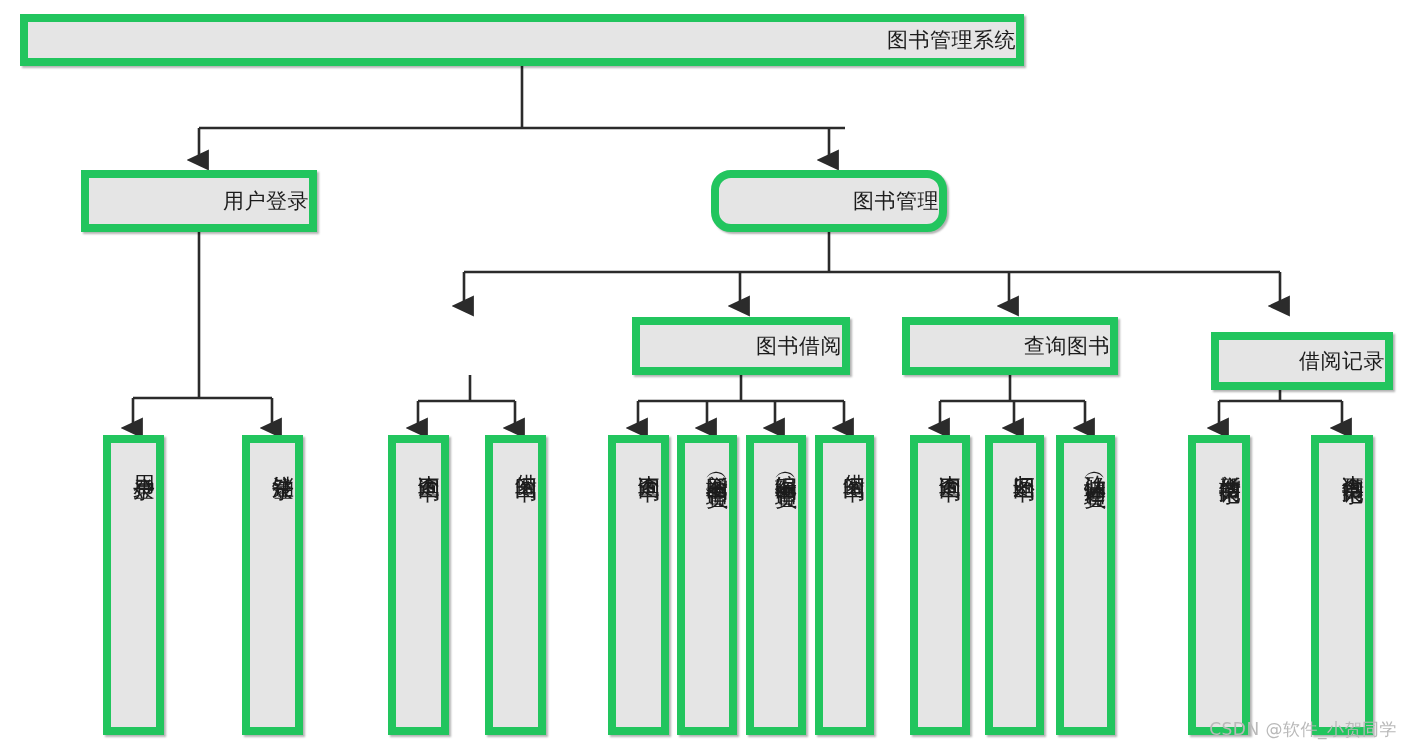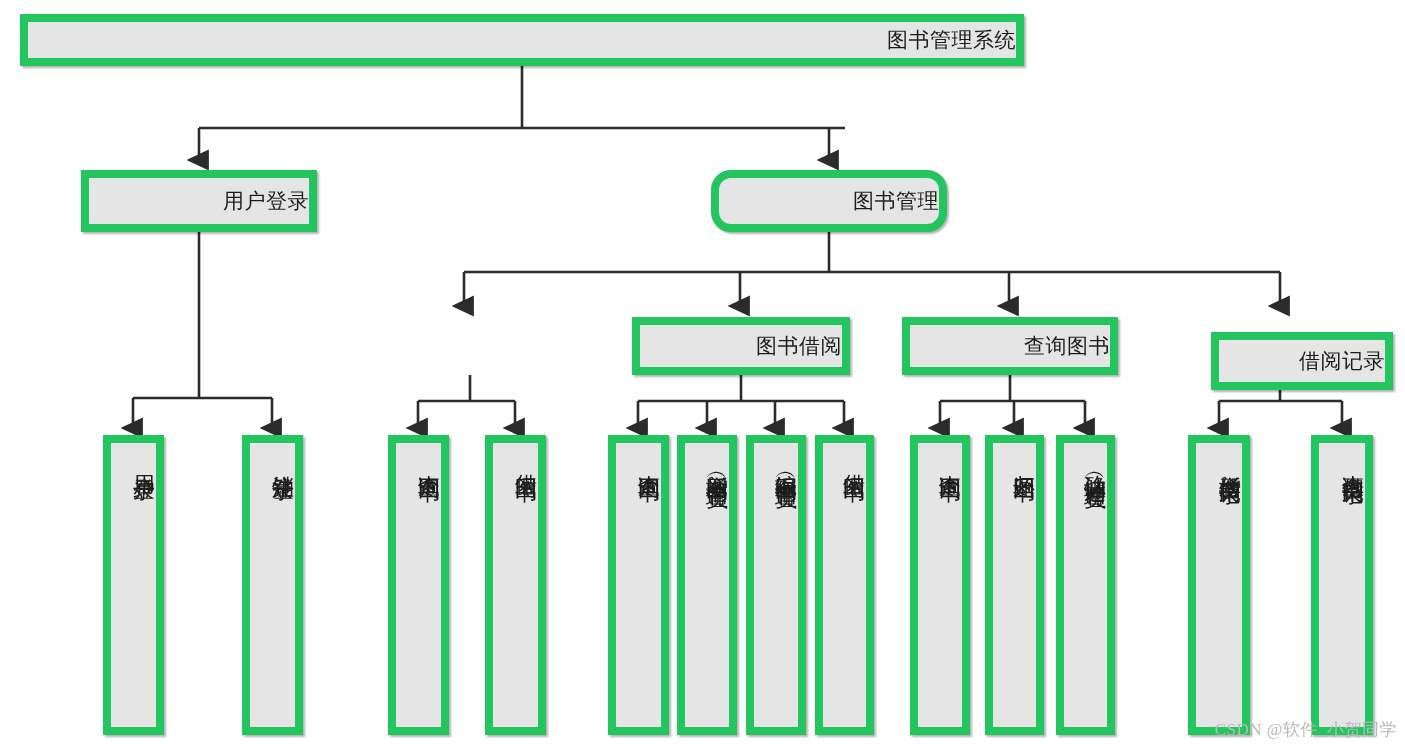--- a/index.html
+++ b/index.html
@@ -55,21 +55,20 @@
   }
   .watermark {
     position: absolute;
     right: 8px;
     bottom: 6px;
     font-size: 17px;
     color: #b9b9b9;
     letter-spacing: 0.5px;
     z-index: 6;
     white-space: nowrap;
-    font-family: Liberation Serif, serif;
   }
 </style>
 </head>
 <body>
 
 <div id="canvas">
 
   <svg id="svg-layer" viewBox="0 0 1405 747" xmlns="http://www.w3.org/2000/svg">
     <defs>
       <marker id="arrow" markerWidth="9" markerHeight="9" refX="4.5" refY="4.2" orient="auto" markerUnits="strokeWidth">

